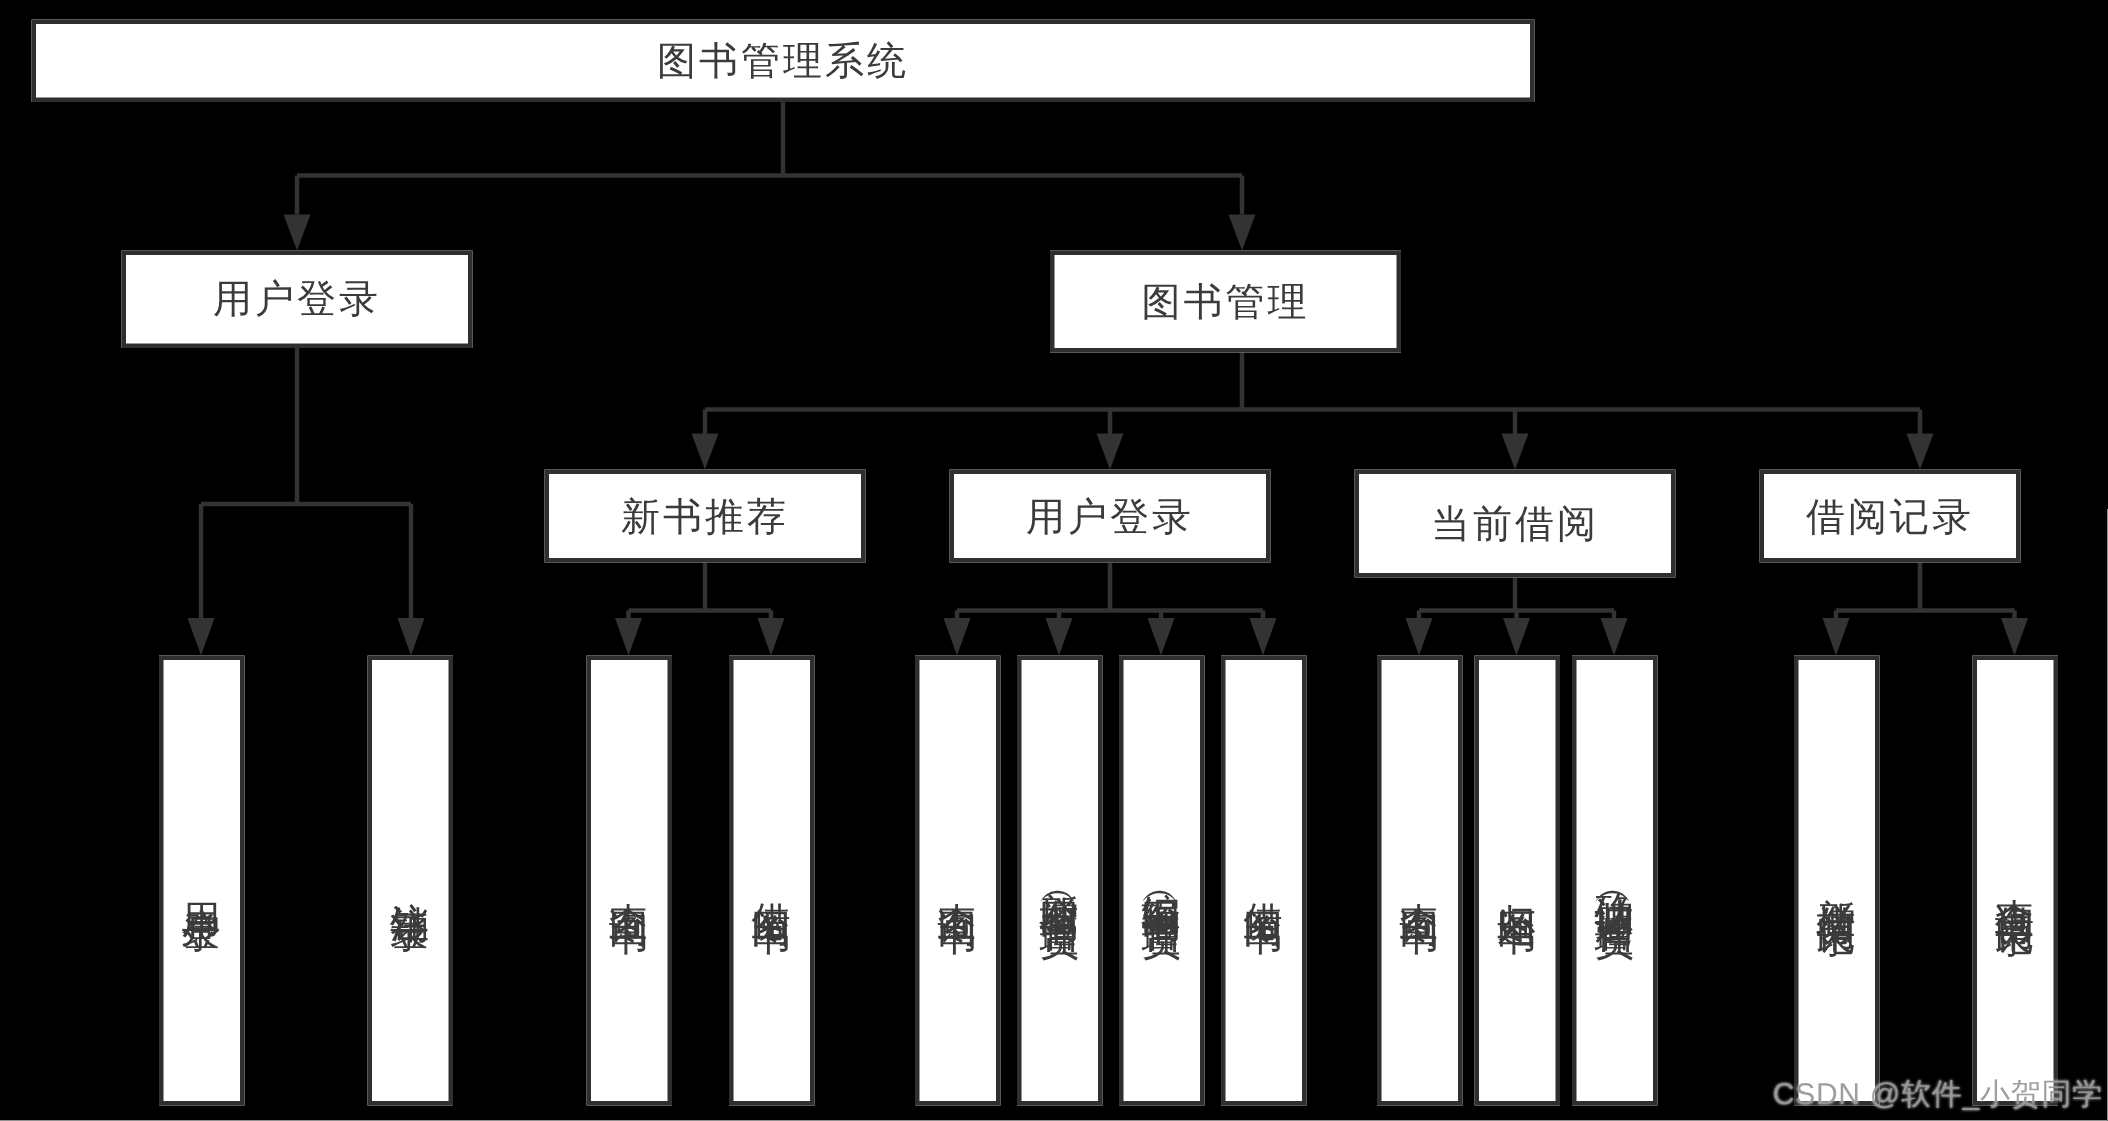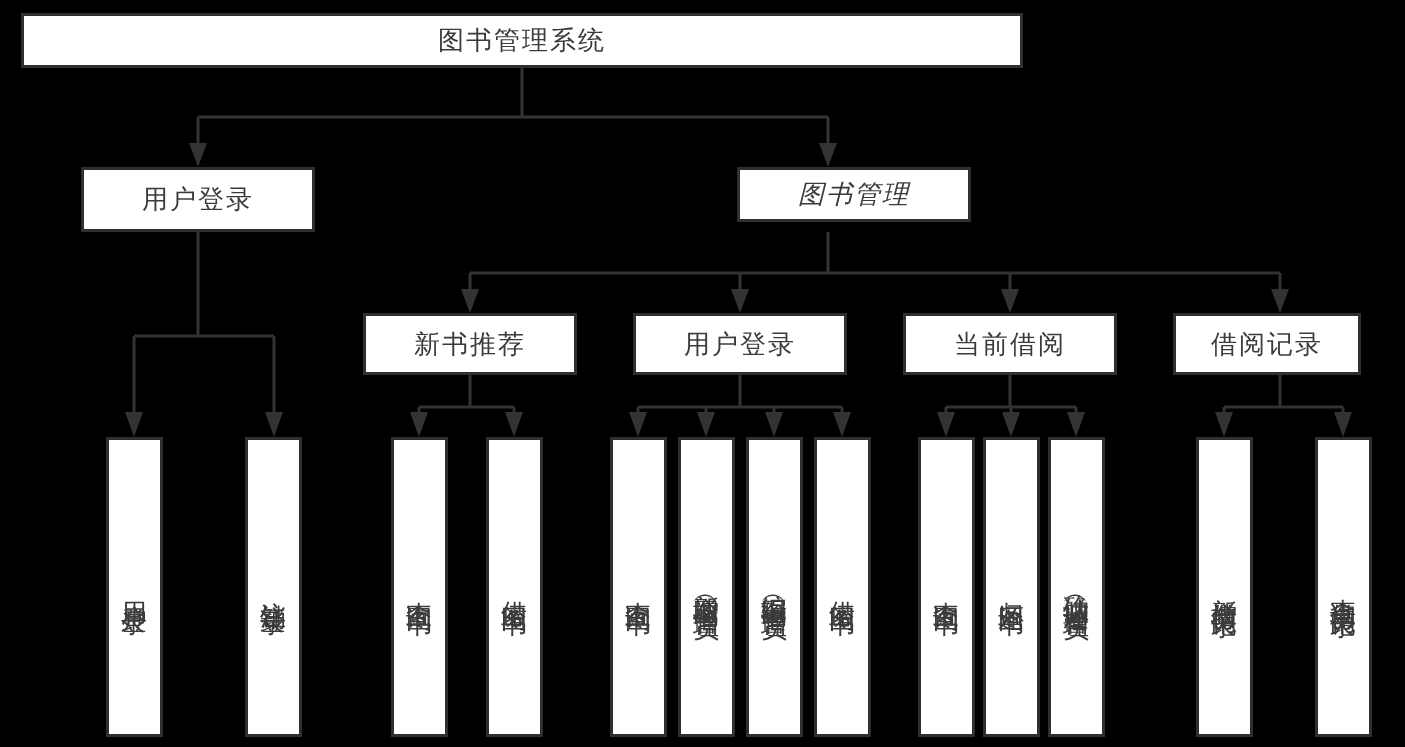--- a/index.html
+++ b/index.html
@@ -148,34 +148,34 @@
     </g>
   </svg>
 
   <div class="node" style="left:21px; top:13px; width:1002px; height:55px;">
     <span class="h-label">图书管理系统</span>
   </div>
 
   <div class="node" style="left:81px; top:167px; width:234px; height:65px;">
     <span class="h-label">用户登录</span>
   </div>
-  <div class="node" style="left:737px; top:167px; width:234px; height:55px;font-style:italic;">
+  <div class="node" style="left:700px; top:167px; width:234px; height:68px;">
     <span class="h-label">图书管理</span>
   </div>
 
   <div class="node" style="left:363px; top:313px; width:214px; height:62px;justify-content:center;">
     <span class="h-label">新书推荐</span>
   </div>
   <div class="node" style="left:633px; top:313px; width:214px; height:62px;">
     <span class="h-label">用户登录</span>
   </div>
-  <div class="node" style="left:903px; top:313px; width:214px; height:62px;">
+  <div class="node" style="left:903px; top:313px; width:214px; height:72px;">
     <span class="h-label">当前借阅</span>
   </div>
-  <div class="node" style="left:1173px; top:313px; width:188px; height:62px;">
+  <div class="node" style="left:1173px; top:313px; width:174px; height:62px;">
     <span class="h-label">借阅记录</span>
   </div>
 
   <div class="node" style="left:106px; top:437px; width:57px; height:300px;">
     <span class="v-label">用户登录</span>
   </div>
   <div class="node" style="left:245px; top:437px; width:57px; height:300px;">
     <span class="v-label">注销登录</span>
   </div>
 
@@ -209,14 +209,15 @@
     <span class="v-label">确认归还（管理员）</span>
   </div>
 
   <div class="node" style="left:1196px; top:437px; width:57px; height:300px;">
     <span class="v-label">新增借阅记录</span>
   </div>
   <div class="node" style="left:1315px; top:437px; width:57px; height:300px;">
     <span class="v-label">查询借阅记录</span>
   </div>
 
+  <div id="watermark">CSDN @软件_小贺同学</div>
 
 </div>
 
 </body></html>

